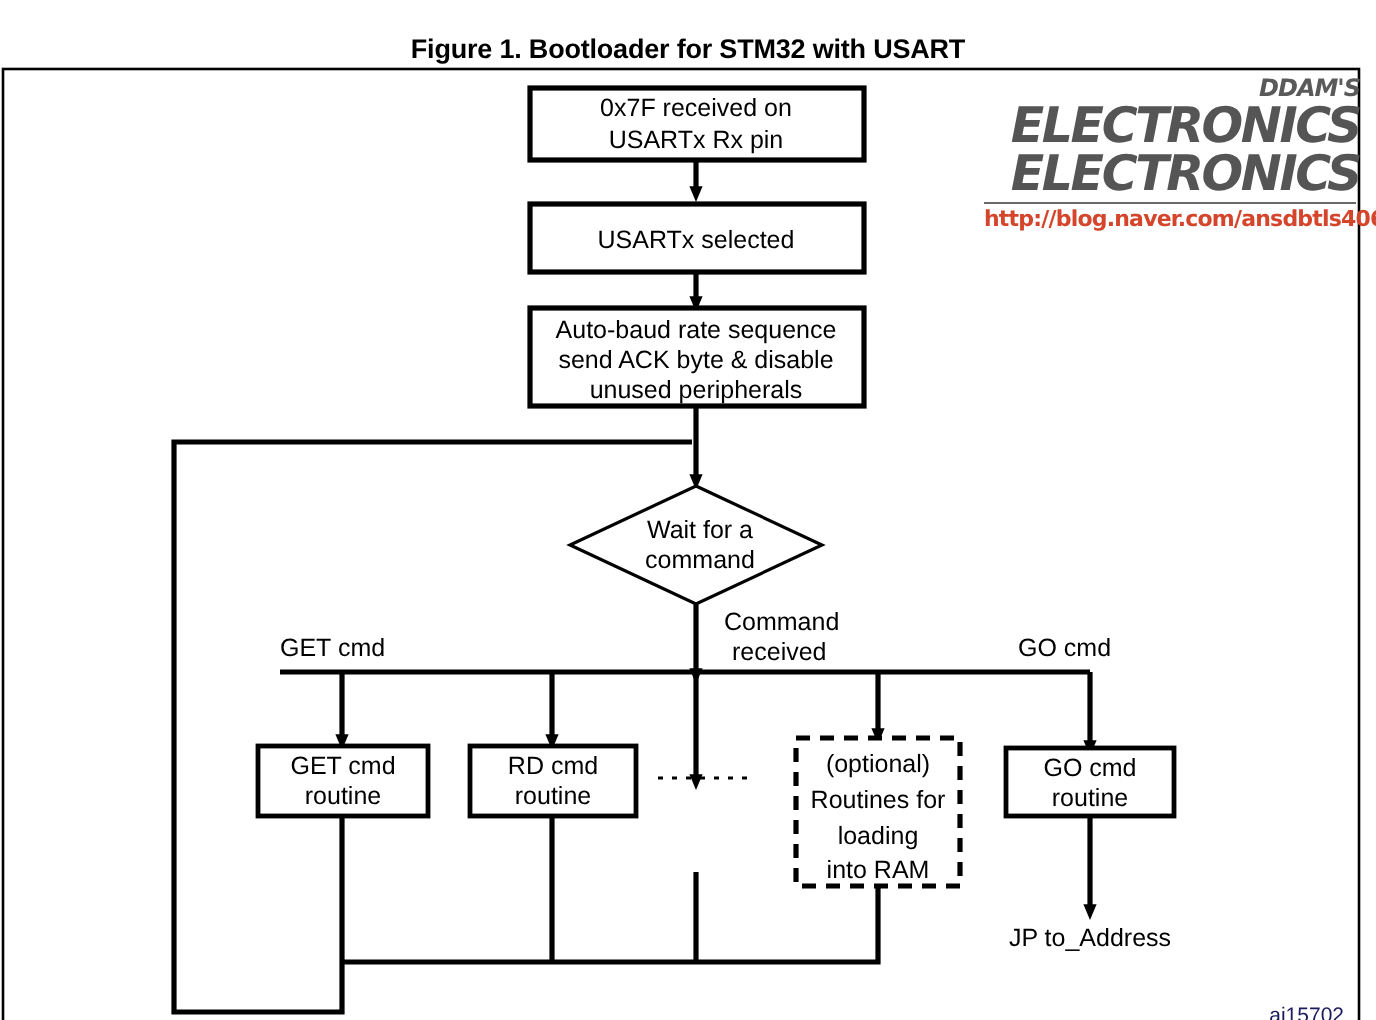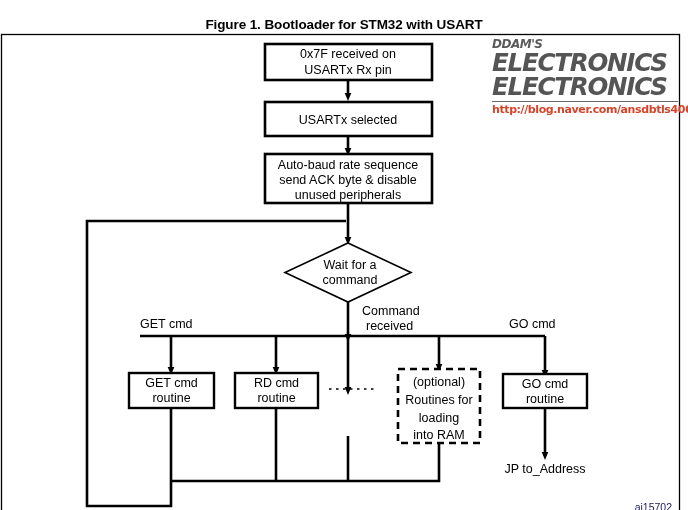--- a/index.html
+++ b/index.html
@@ -56,21 +56,21 @@
     font-family: "Liberation Sans", sans-serif;
     font-size: 10.5px;
     fill: #1a1a5e;
   }
   
   .watermark {
     position: absolute;
     left: 492px;
     top: 22px;
     width: 188px;
-    text-align: left;
+    text-align: right;
     user-select: none;
   }
   .wm-line-small {
     font-family: "DejaVu Sans", sans-serif;
     font-style: italic;
     font-weight: bold;
     font-size: 12px;
     color: #5a5a5a;
     letter-spacing: -0.5px;
     line-height: 13px;

